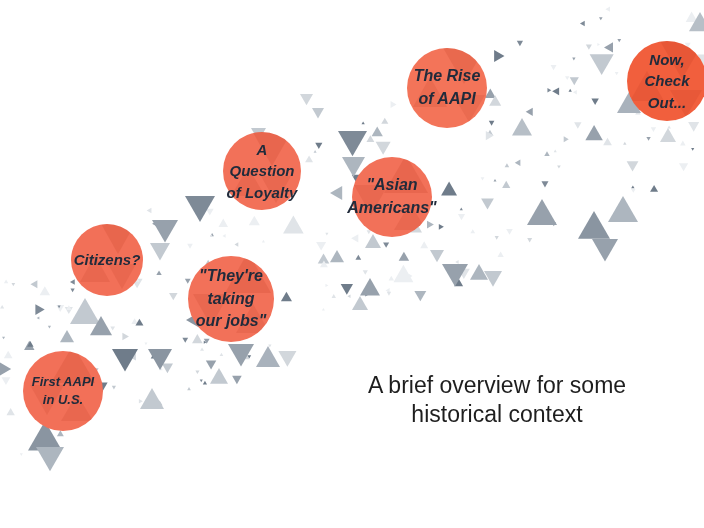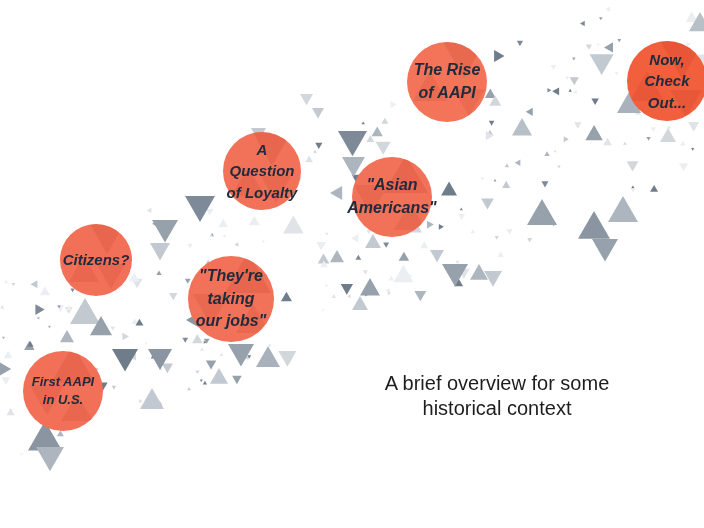--- a/index.html
+++ b/index.html
@@ -50,21 +50,21 @@
     color: #1E1E1E;
   }
   .slide-title {
     font-size: 42px;
     line-height: 1.08;
     letter-spacing: -0.5px;
     font-weight: 400;
   }
   .slide-subtitle {
     margin-top: 7px;
-    font-size: 20px;
+    font-size: 23px;
     line-height: 1.26;
     white-space: pre-line;
     font-weight: 400;
   }
 </style>
 </head>
 <body>
 
 <div id="stage">
 
@@ -332,21 +332,21 @@
   <div class="bubble" style="left:23px; top:351px; width:80px; height:80px; font-size:13px;">
     <div class="bubble-circle" style="background: rgb(242, 112, 88);">
         <div class="ptri" style="left: 28px; top: -5.6px; border-left: 22px solid transparent; border-right: 22px solid transparent; border-bottom: 38.28px solid rgba(180, 48, 25, 0.16);"></div>
         <div class="ptri" style="left: 7.2px; top: 33.6px; border-left: 17.6px solid transparent; border-right: 17.6px solid transparent; border-top: 30.624px solid rgba(180, 48, 25, 0.13);"></div>
         <div class="ptri" style="left: 38.4px; top: 43.2px; border-left: 16px solid transparent; border-right: 16px solid transparent; border-bottom: 27.84px solid rgba(180, 48, 25, 0.13);"></div>
       </div>
     <div class="bubble-label">First AAPI
 in U.S.</div>
   </div>
 
-  <div class="bubble" style="left:60px; top:224px; width:72px; height:72px; font-size:15px;">
+  <div class="bubble" style="left:71px; top:224px; width:72px; height:72px; font-size:15px;">
     <div class="bubble-circle" style="background: rgb(242, 112, 88);">
         <div class="ptri" style="left: 28.08px; top: -4.32px; border-left: 19.8px solid transparent; border-right: 19.8px solid transparent; border-top: 34.452px solid rgba(180, 48, 25, 0.16);"></div>
         <div class="ptri" style="left: 9.36px; top: 30.96px; border-left: 15.84px solid transparent; border-right: 15.84px solid transparent; border-bottom: 27.5616px solid rgba(180, 48, 25, 0.13);"></div>
         <div class="ptri" style="left: 37.44px; top: 39.6px; border-left: 14.4px solid transparent; border-right: 14.4px solid transparent; border-top: 25.056px solid rgba(180, 48, 25, 0.13);"></div>
       </div>
     <div class="bubble-label">Citizens?</div>
   </div>
 
   <div class="bubble" style="left:188px; top:256px; width:86px; height:86px; font-size:16px;">
     <div class="bubble-circle" style="background: rgb(242, 113, 89);">
@@ -373,21 +373,21 @@
   <div class="bubble" style="left:352px; top:157px; width:80px; height:80px; font-size:16px;">
     <div class="bubble-circle" style="background: rgb(242, 113, 89);">
         <div class="ptri" style="left: 32px; top: -2.4px; border-left: 22px solid transparent; border-right: 22px solid transparent; border-bottom: 38.28px solid rgba(180, 48, 25, 0.16);"></div>
         <div class="ptri" style="left: 2.4px; top: 28px; border-left: 17.6px solid transparent; border-right: 17.6px solid transparent; border-top: 30.624px solid rgba(180, 48, 25, 0.13);"></div>
         <div class="ptri" style="left: 42.4px; top: 46.4px; border-left: 16px solid transparent; border-right: 16px solid transparent; border-bottom: 27.84px solid rgba(180, 48, 25, 0.13);"></div>
       </div>
     <div class="bubble-label">"Asian
 Americans"</div>
   </div>
 
-  <div class="bubble" style="left:407px; top:42px; width:80px; height:80px; font-size:16px;">
+  <div class="bubble" style="left:407px; top:48px; width:80px; height:80px; font-size:16px;">
     <div class="bubble-circle" style="background: rgb(243, 116, 89);">
         <div class="ptri" style="left: 35.2px; top: -1.6px; border-left: 22px solid transparent; border-right: 22px solid transparent; border-top: 38.28px solid rgba(180, 48, 25, 0.16);"></div>
         <div class="ptri" style="left: 5.6px; top: 28.8px; border-left: 17.6px solid transparent; border-right: 17.6px solid transparent; border-bottom: 30.624px solid rgba(180, 48, 25, 0.13);"></div>
         <div class="ptri" style="left: 45.6px; top: 47.2px; border-left: 16px solid transparent; border-right: 16px solid transparent; border-top: 27.84px solid rgba(180, 48, 25, 0.13);"></div>
       </div>
     <div class="bubble-label">The Rise
 of AAPI</div>
   </div>
 
 

